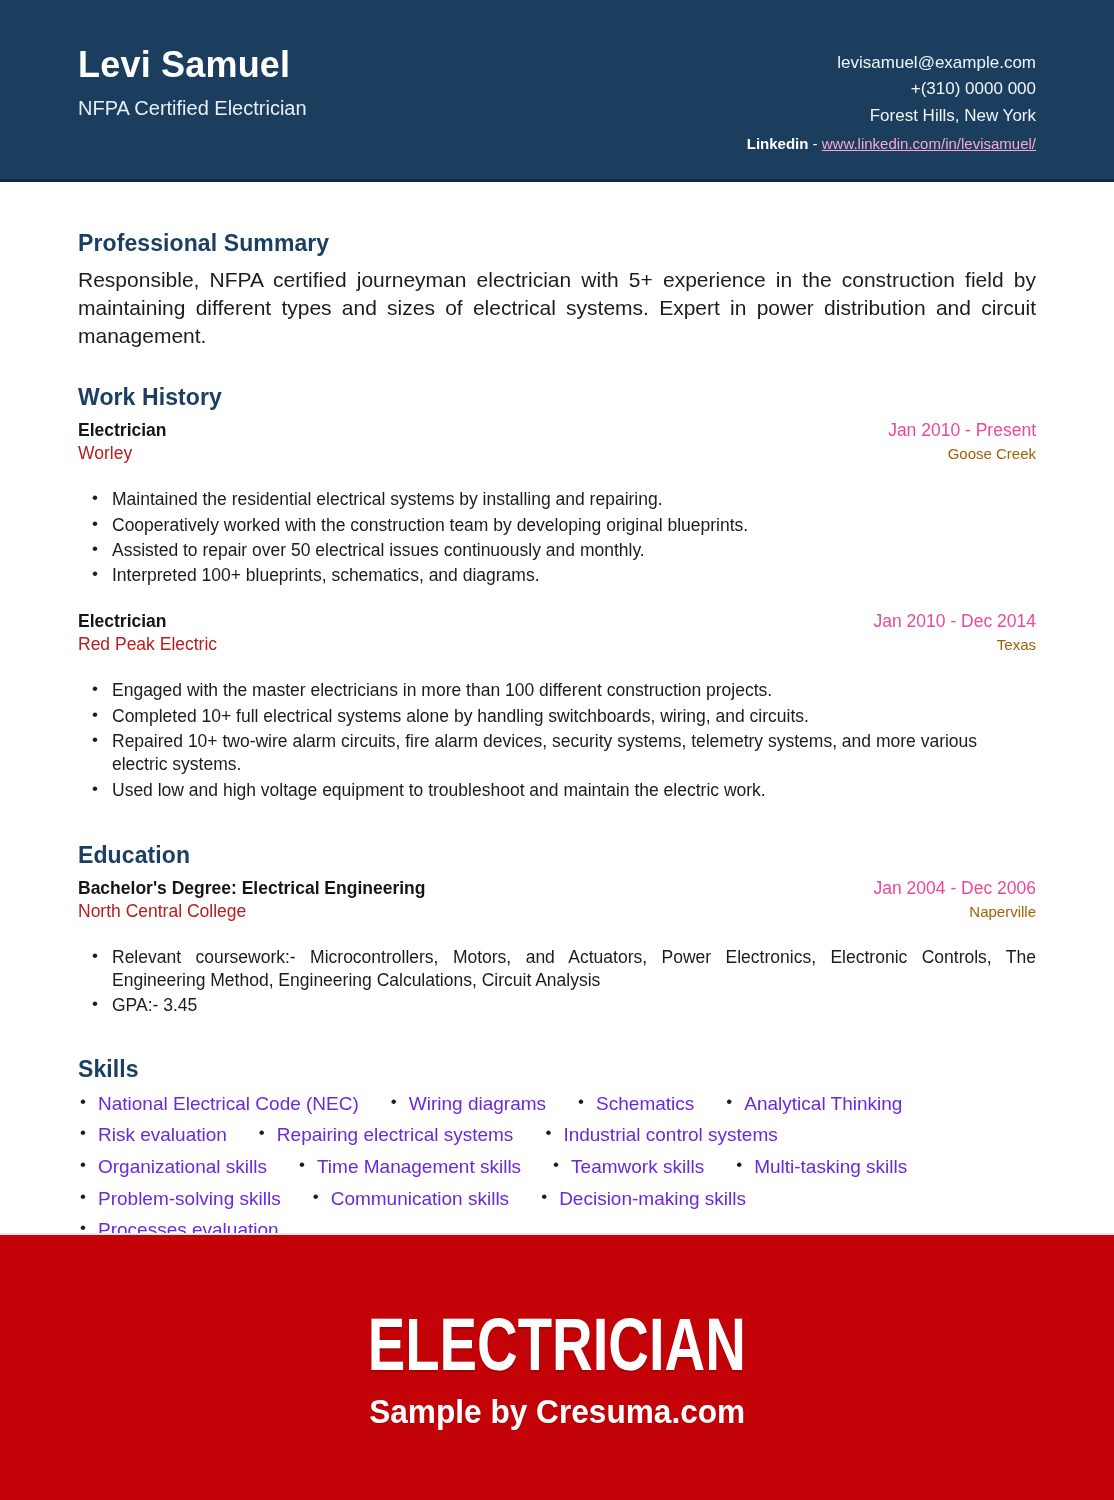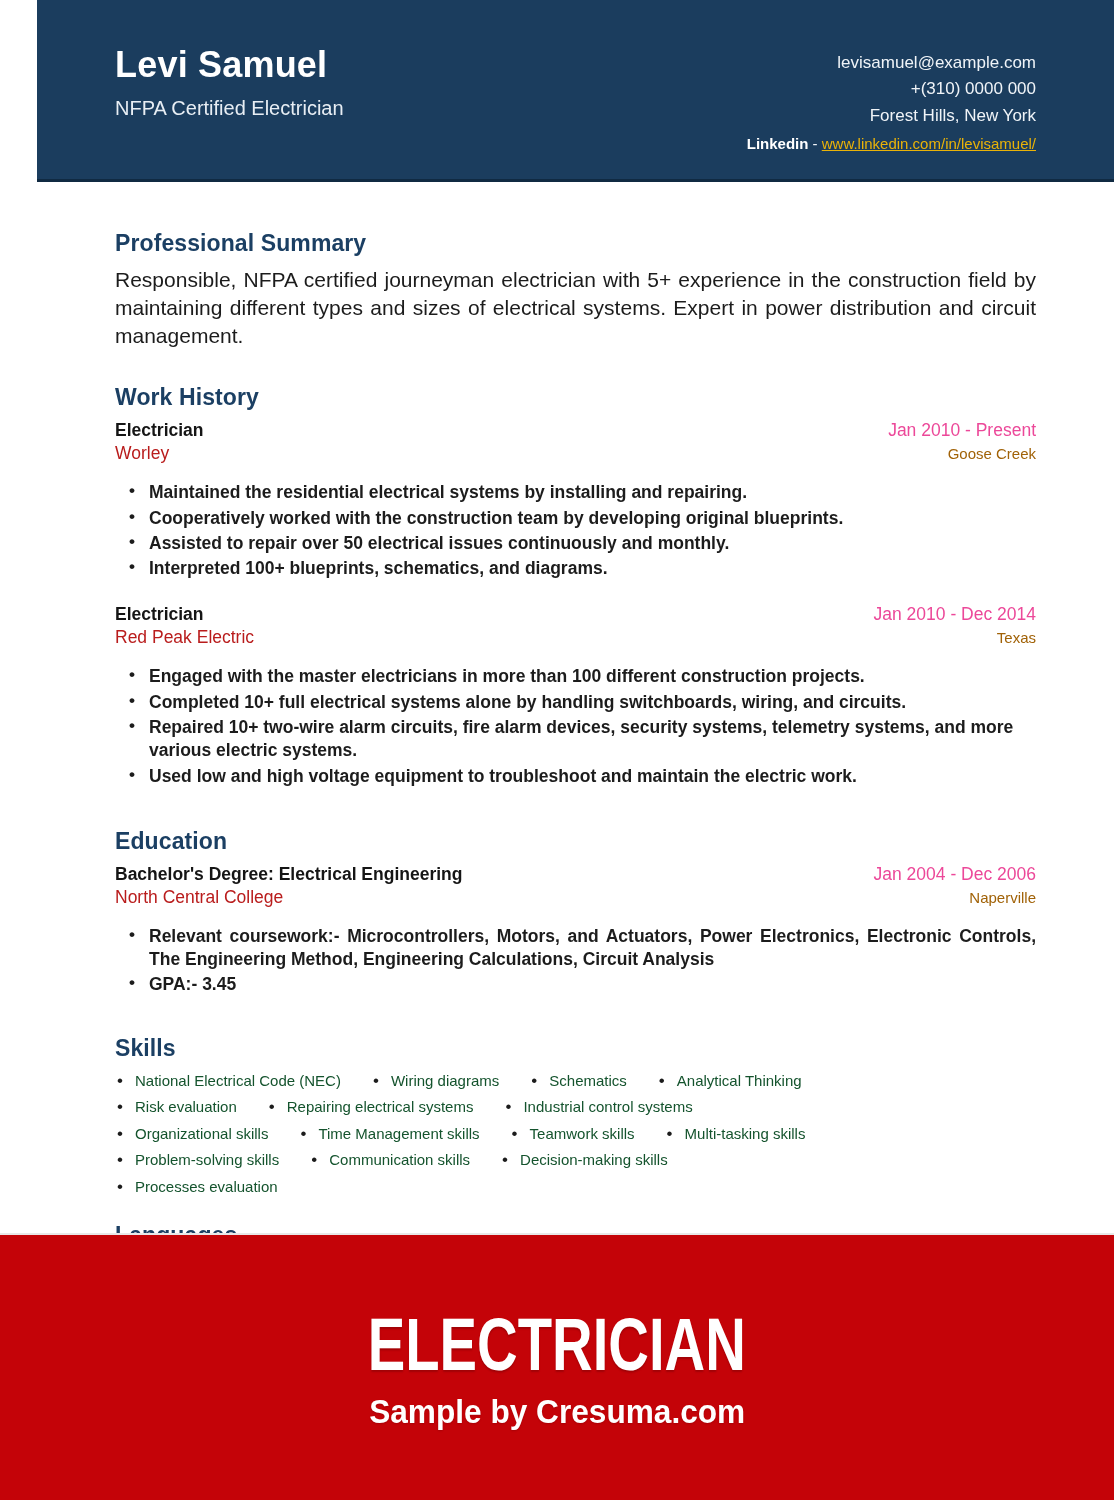--- a/index.html
+++ b/index.html
@@ -11,21 +11,20 @@
     font-family: "Liberation Sans", sans-serif;
     -webkit-font-smoothing: antialiased;
   }
   .page {
     position: relative;
     width: 1114px;
     height: 1500px;
     overflow: hidden;
     background: #ffffff;
     box-sizing: border-box;
-    padding-left: 37px;
   }
 
   
   .header {
     background: #1b3d5e;
     height: 182px;
     box-sizing: border-box;
     padding: 42px 78px 0 78px;
     display: flex;
     justify-content: space-between;
@@ -56,21 +55,21 @@
     padding-top: 8px;
   }
   .contact-line { white-space: nowrap; }
   .linkedin-line {
     font-size: 15px;
     margin-top: 3px;
     white-space: nowrap;
   }
   .linkedin-label { font-weight: bold; color: #ffffff; }
   .linkedin-url {
-    color: #eab308;
+    color: #f9a8d4;
     text-decoration: underline;
   }
 
   
   .content {
     padding: 0 78px;
     box-sizing: border-box;
   }
   .section { margin-top: 0; }
   .section-title {
@@ -107,24 +106,23 @@
   .entry-sub {
     display: flex;
     justify-content: space-between;
     align-items: baseline;
     margin-top: 2px;
   }
   .entry-org { font-size: 17.5px; color: #b91c1c; }
   .entry-loc { font-size: 15px; color: #a16207; white-space: nowrap; }
 
   ul.bullets {
-    margin: 17px 0 0 0;
+    margin: 24px 0 0 0;
     padding-left: 32px;
     list-style: none;
-    font-weight: bold;
   }
   ul.bullets li {
     position: relative;
     font-size: 17.5px;
     color: #1c1c1c;
     line-height: 1.33;
     margin-bottom: 2px;
     padding-left: 2px;
   }
   ul.bullets li::before {
@@ -140,22 +138,22 @@
   
   .skills-rows { margin-top: 6px; }
   .skill-row {
     display: flex;
     flex-wrap: nowrap;
     align-items: baseline;
     margin-bottom: 7px;
   }
   .skill-item {
     position: relative;
-    font-size: 15px;
-    color: #14532d;
+    font-size: 19px;
+    color: #6d28d9;
     line-height: 1.3;
     padding-left: 20px;
     margin-right: 30px;
     white-space: nowrap;
   }
   .skill-item::before {
     content: "\2022";
     position: absolute;
     left: 2px;
     top: -1px;

